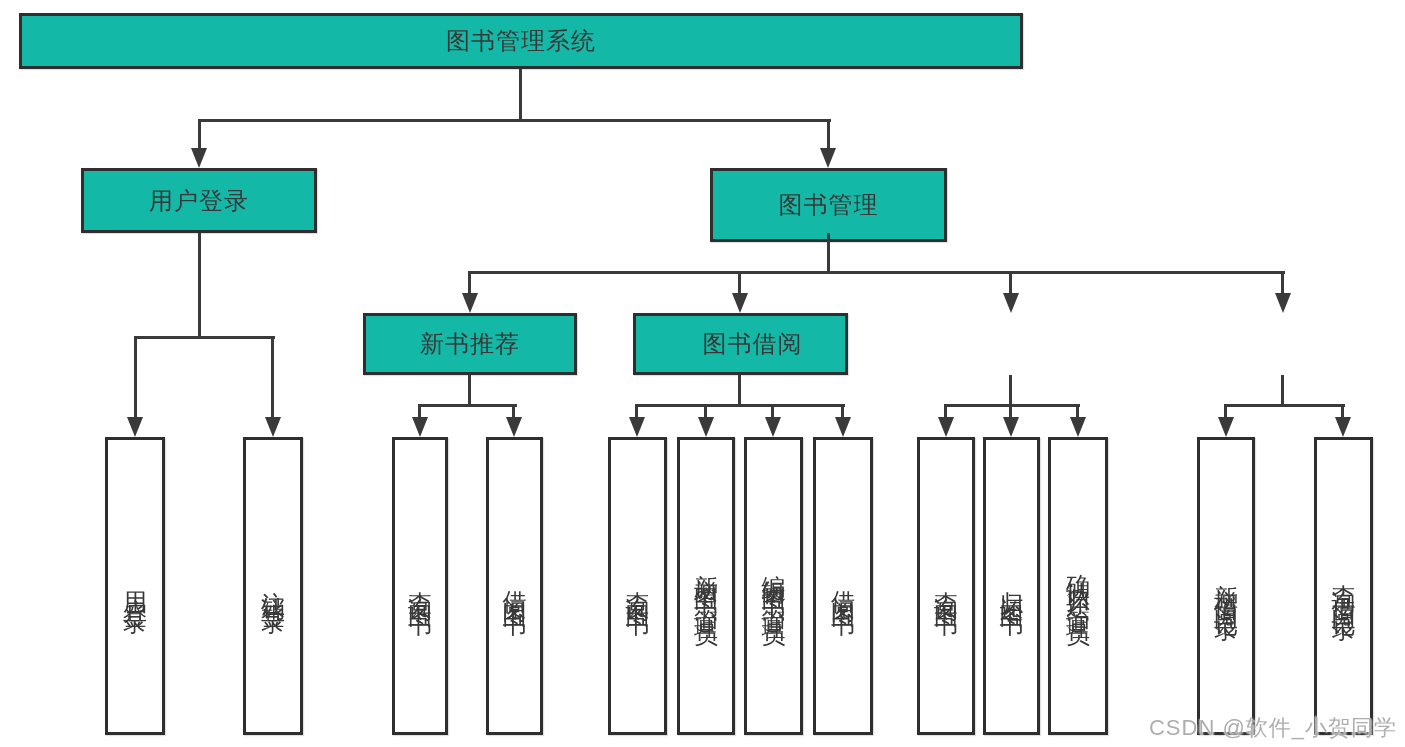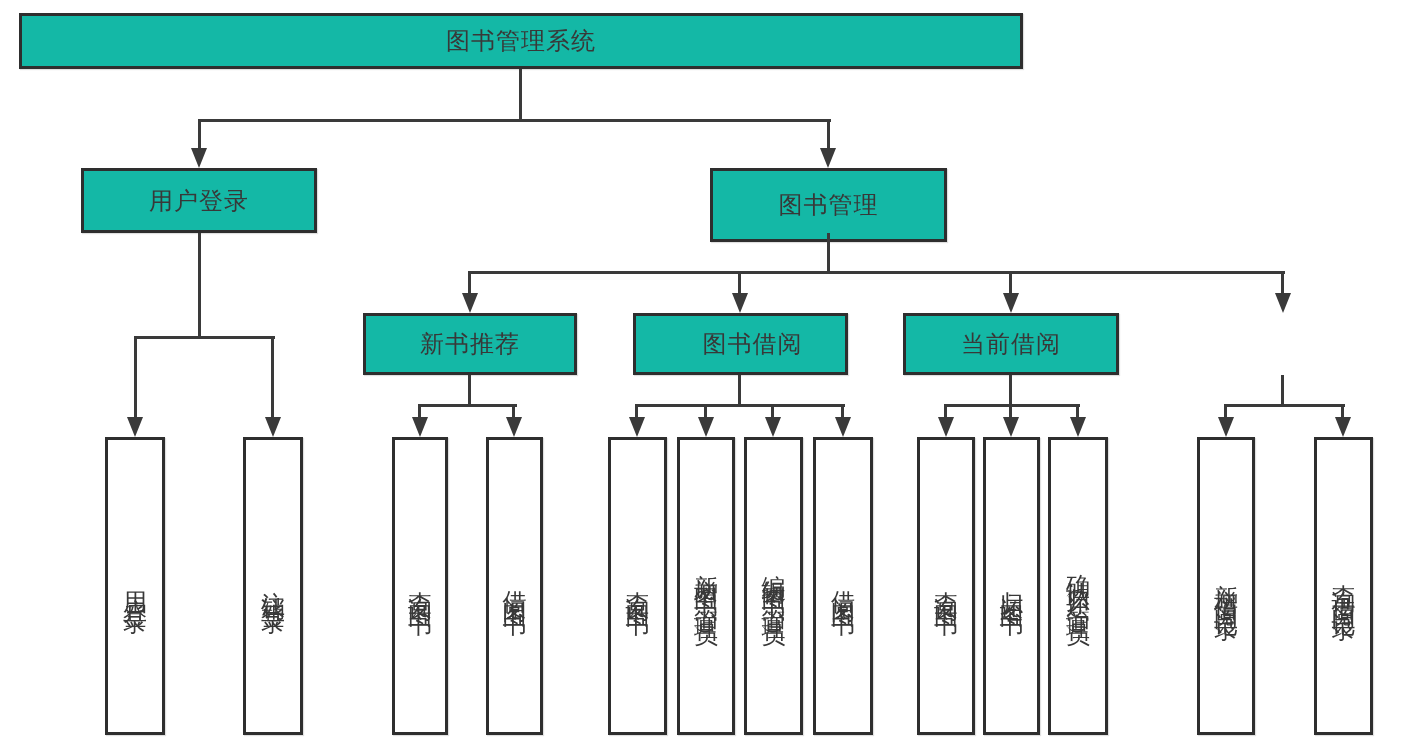--- a/index.html
+++ b/index.html
@@ -117,23 +117,20 @@
   <div class="arrow" style="left:1003px; top:293px;"></div>
   <div class="vline" style="left:1281px; top:271px; height:26px;"></div>
   <div class="arrow" style="left:1275px; top:293px;"></div>
 
   <div class="box" style="left:363px; top:313px; width:214px; height:62px;">
     <span>新书推荐</span>
   </div>
   <div class="box" style="left:633px; top:313px; width:215px; height:62px;padding-left:24px;">
     <span>图书借阅</span>
   </div>
-  <div class="box" style="left:903px; top:313px; width:216px; height:62px;">
-    <span>当前借阅</span>
-  </div>
 
   <div class="vline" style="left:468px; top:375px; height:30px;"></div>
   <div class="hline" style="left:418px; top:404px; width:99px;"></div>
   <div class="vline" style="left:418px; top:404px; height:15px;"></div>
   <div class="arrow" style="left:412px; top:417px;"></div>
   <div class="vline" style="left:512px; top:404px; height:15px;"></div>
   <div class="arrow" style="left:506px; top:417px;"></div>
 
   <div class="vline" style="left:738px; top:375px; height:30px;"></div>
   <div class="hline" style="left:635px; top:404px; width:210px;"></div>
@@ -199,14 +196,15 @@
     <span class="vtext">确认归还（管理员）</span>
   </div>
 
   <div class="vbox" style="left:1197px; top:437px; width:58px; height:298px;">
     <span class="vtext">新增借阅记录</span>
   </div>
   <div class="vbox" style="left:1314px; top:437px; width:59px; height:298px;">
     <span class="vtext">查询借阅记录</span>
   </div>
 
+  <div class="watermark">CSDN @软件_小贺同学</div>
 
 </div>
 
 </body></html>

